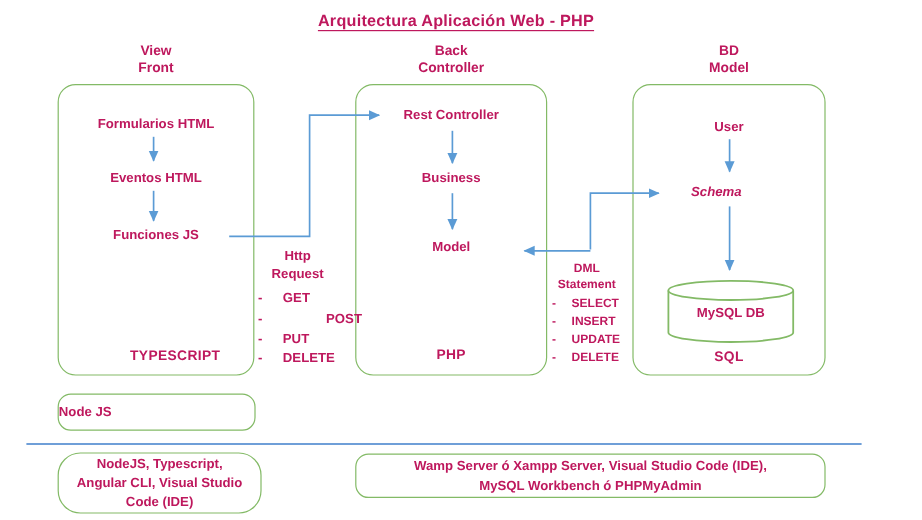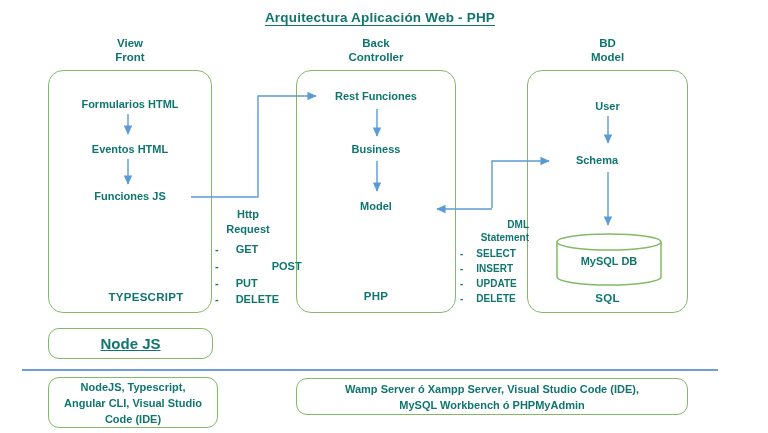--- a/index.html
+++ b/index.html
@@ -1,38 +1,38 @@
 <!DOCTYPE html>
 <html><head>
 <meta charset="utf-8">
 <style>
   html,body{margin:0;padding:0;background:#ffffff;}
   .stage{
     position:relative;width:768px;height:433px;background:#ffffff;overflow:hidden;
-    font-family:"Liberation Sans",sans-serif;font-weight:700;color:#0f766e;
+    font-family:"Liberation Sans",sans-serif;font-weight:700;color:#be185d;
   }
   .abs{position:absolute;}
   .ctr{text-align:center;}
   .gbox{
     position:absolute;border:1.5px solid #83ba66;border-radius:15px;background:#ffffff;
     box-sizing:border-box;
   }
   .gbox.small{border-radius:11px;}
   .title{
     font-size:13.5px;text-decoration:underline;text-underline-offset:3px;letter-spacing:.2px;
   }
   .colhead{font-size:11.5px;line-height:14px;}
   .flowlbl{font-size:11px;line-height:14px;}
   .footlbl{font-size:11.5px;letter-spacing:.3px;}
   .sidehead{font-size:11px;line-height:15px;}
-  .sidehead.sm{font-size:10px;line-height:13px;text-align:right;}
+  .sidehead.sm{font-size:10px;line-height:13px;}
   .listrow{position:absolute;font-size:11px;line-height:14px;white-space:nowrap;}
   .listrow.sm{font-size:10px;line-height:12px;}
   .listrow .dash{display:inline-block;}
-  .rowbox{display:flex;align-items:center;justify-content:center;font-size:15px;text-decoration:underline;}
+  .rowbox{display:flex;align-items:center;justify-content:flex-start;font-size:11px;}
   .toolbox{font-size:11px;line-height:16px;display:flex;flex-direction:column;align-items:center;justify-content:center;}
   svg.overlay{position:absolute;left:0;top:0;pointer-events:none;}
 </style>
 </head>
 <body>
 
 <div class="stage">
 
   <div class="abs ctr title" style="left:230px;top:10px;width:300px;">Arquitectura Aplicación Web - PHP</div>
 
@@ -80,27 +80,27 @@
     </g>
 
     <line x1="22" y1="370" x2="718" y2="370" stroke="#6f9fd8" stroke-width="1.8"></line>
   </svg>
 
   <div class="abs ctr flowlbl" style="left:48px;top:97px;width:164px;">Formularios HTML</div>
   <div class="abs ctr flowlbl" style="left:48px;top:142px;width:164px;">Eventos HTML</div>
   <div class="abs ctr flowlbl" style="left:48px;top:189px;width:164px;">Funciones JS</div>
   <div class="abs ctr footlbl" style="left:48px;top:291px;width:196px;">TYPESCRIPT</div>
 
-  <div class="abs ctr flowlbl" style="left:296px;top:89px;width:160px;">Rest Funciones</div>
+  <div class="abs ctr flowlbl" style="left:296px;top:89px;width:160px;">Rest Controller</div>
   <div class="abs ctr flowlbl" style="left:296px;top:142px;width:160px;">Business</div>
   <div class="abs ctr flowlbl" style="left:296px;top:199px;width:160px;">Model</div>
   <div class="abs ctr flowlbl" style="left:527px;top:99px;width:161px;">User</div>
 
   <div class="abs ctr footlbl" style="left:296px;top:290px;width:160px;">PHP</div>
-  <div class="abs ctr flowlbl" style="left:527px;top:153px;width:140px;">Schema</div>
+  <div class="abs ctr flowlbl" style="left:527px;top:153px;width:140px;font-style:italic;">Schema</div>
   <div class="abs ctr flowlbl" style="left:557px;top:254px;width:104px;">MySQL DB</div>
   <div class="abs ctr footlbl" style="left:527px;top:292px;width:161px;">SQL</div>
 
   <div class="abs ctr sidehead" style="left:210px;top:207px;width:76px;">
     <div>Http</div>
     <div>Request</div>
   </div>
   <div class="listrow" style="left:215px;top:242px;"><span class="dash">-</span><span style="margin-left:17px;">GET</span></div>
   <div class="listrow" style="left:215px;top:259px;"><span class="dash">-</span><span style="margin-left:17px;padding-left:36px;">POST</span></div>
   <div class="listrow" style="left:215px;top:276px;"><span class="dash">-</span><span style="margin-left:17px;">PUT</span></div>
@@ -112,21 +112,21 @@
   </div>
   <div class="listrow sm" style="left:460px;top:248px;"><span class="dash">-</span><span style="margin-left:13px;">SELECT</span></div>
   <div class="listrow sm" style="left:460px;top:263px;"><span class="dash">-</span><span style="margin-left:13px;">INSERT</span></div>
   <div class="listrow sm" style="left:460px;top:278px;"><span class="dash">-</span><span style="margin-left:13px;">UPDATE</span></div>
   <div class="listrow sm" style="left:460px;top:293px;"><span class="dash">-</span><span style="margin-left:13px;">DELETE</span></div>
 
   <div class="gbox small rowbox" style="left:48px;top:328px;width:165px;height:31px;">
     <span>Node JS</span>
   </div>
 
-  <div class="gbox small toolbox" style="left:48px;top:377px;width:170px;height:51px;">
+  <div class="gbox small toolbox" style="left:48px;top:377px;width:170px;height:51px;border-radius:19px;">
     <div>NodeJS, Typescript,</div>
     <div>Angular CLI, Visual Studio</div>
     <div>Code (IDE)</div>
   </div>
   <div class="gbox small toolbox" style="left:296px;top:378px;width:392px;height:37px;text-align:center;">
     <div>Wamp Server ó Xampp Server, Visual Studio Code (IDE),</div>
     <div>MySQL Workbench ó PHPMyAdmin</div>
   </div>
 
 </div>

